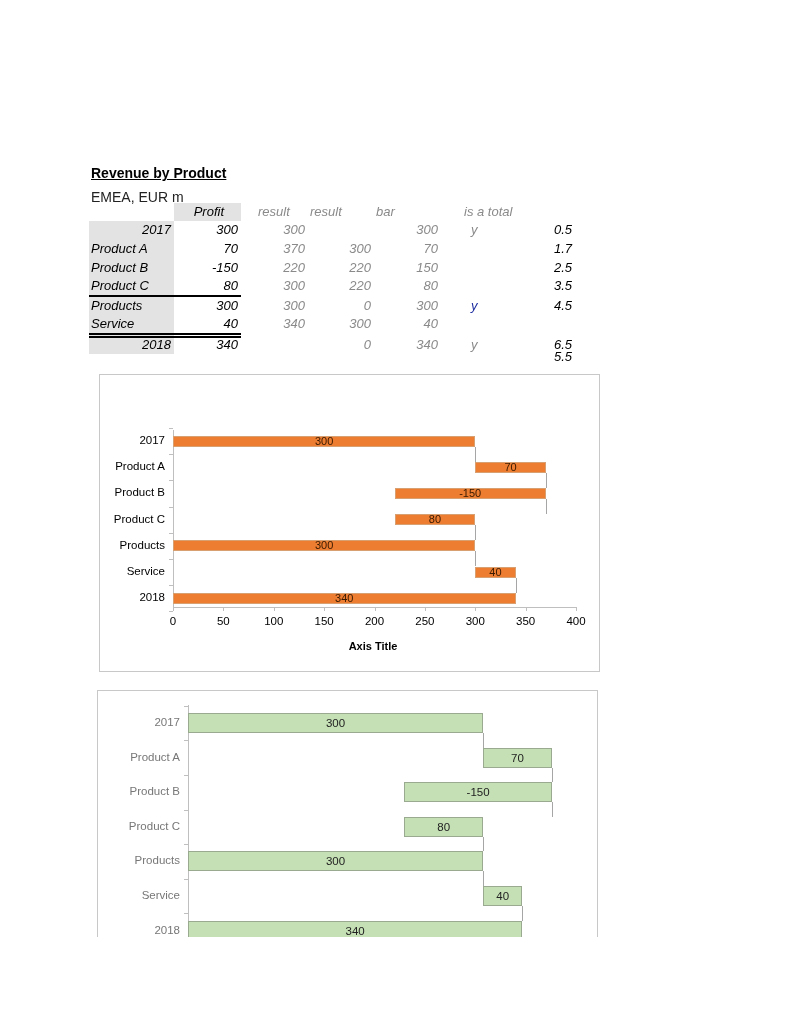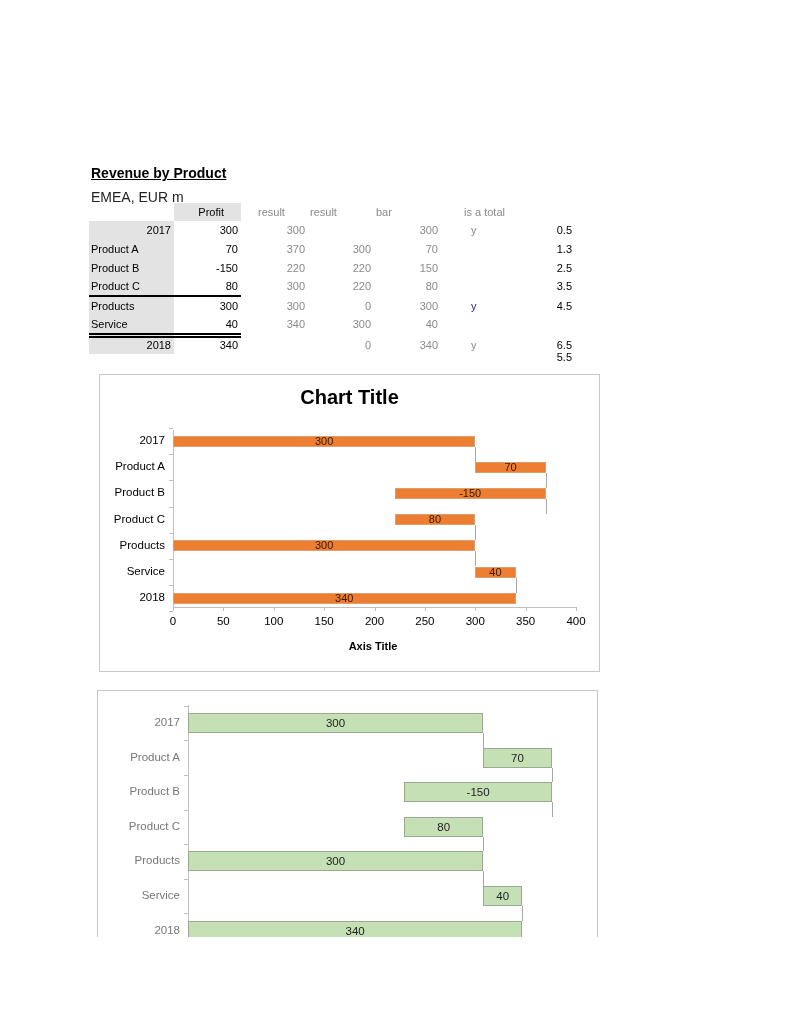--- a/index.html
+++ b/index.html
@@ -1,20 +1,20 @@
 <!DOCTYPE html>
 <html><head>
 <meta charset="utf-8">
 <style>
   html,body{margin:0;padding:0;background:#fff;}
   body{width:790px;height:1023px;position:relative;overflow:hidden;font-family:"Liberation Sans",sans-serif;color:#000;}
   .abs{position:absolute;}
   .title{left:91px;top:165px;font-size:14px;font-weight:bold;text-decoration:underline;}
   .subtitle{left:91px;top:189px;font-size:14px;color:#222;}
-  .cell{position:absolute;font-size:11px;line-height:18px;height:14px;white-space:nowrap;}
+  .cell{position:absolute;font-size:13px;line-height:18px;height:14px;white-space:nowrap;font-style:italic;}
   .grey-bg{position:absolute;background:#e3e3e3;}
   .r{text-align:right;}
   .muted{color:#8a8a8a;}
   .blue{color:#1f2fa0;}
   .hdr{color:#8a8a8a;}
   .line{position:absolute;background:#000;height:1px;}
   .chart-box{position:absolute;border:1px solid #c8c8c8;background:#fff;}
   .bar1{position:absolute;background:#ed7d31;height:11px;border:1px solid #d8a070;box-sizing:border-box;}
   .bar2{position:absolute;background:#c5e0b4;height:24px;border:1px solid #9aaa90;box-sizing:border-box;}
   .barlbl{position:absolute;font-size:11px;text-align:center;line-height:11px;color:#3a1a00;}
@@ -49,21 +49,21 @@
 <div class="cell r muted" style="left:383px;top:221px;width:55px;">300</div>
 <div class="cell muted" style="left:471px;top:221px;">y</div>
 <div class="cell r" style="left:530px;top:221px;width:42px;">0.5</div>
 
 <div class="cell" style="left:91px;top:240px;">Product A</div>
 <div class="cell r" style="left:180px;top:240px;width:58px;">70</div>
 <div class="cell r muted" style="left:250px;top:240px;width:55px;">370</div>
 <div class="cell r muted" style="left:316px;top:240px;width:55px;">300</div>
 <div class="cell r muted" style="left:383px;top:240px;width:55px;">70</div>
 <div class="cell muted" style="left:471px;top:240px;"></div>
-<div class="cell r" style="left:530px;top:240px;width:42px;">1.3</div>
+<div class="cell r" style="left:530px;top:240px;width:42px;">1.7</div>
 
 <div class="cell" style="left:91px;top:259px;">Product B</div>
 <div class="cell r" style="left:180px;top:259px;width:58px;">-150</div>
 <div class="cell r muted" style="left:250px;top:259px;width:55px;">220</div>
 <div class="cell r muted" style="left:316px;top:259px;width:55px;">220</div>
 <div class="cell r muted" style="left:383px;top:259px;width:55px;">150</div>
 <div class="cell muted" style="left:471px;top:259px;"></div>
 <div class="cell r" style="left:530px;top:259px;width:42px;">2.5</div>
 
 <div class="cell" style="left:91px;top:277px;">Product C</div>
@@ -95,21 +95,20 @@
 
 <div class="cell r" style="left:91px;top:336px;width:80px;">2018</div>
 <div class="cell r" style="left:180px;top:336px;width:58px;">340</div>
 <div class="cell r muted" style="left:250px;top:336px;width:55px;"></div>
 <div class="cell r muted" style="left:316px;top:336px;width:55px;">0</div>
 <div class="cell r muted" style="left:383px;top:336px;width:55px;">340</div>
 <div class="cell muted" style="left:471px;top:336px;">y</div>
 <div class="cell r" style="left:530px;top:336px;width:42px;">6.5</div>
 
 <div class="chart-box" style="left:99px;top:374px;width:499px;height:296px;">
-  <div class="abs" style="left:0;top:11px;width:499px;text-align:center;font-size:20px;font-weight:bold;">Chart Title</div>
   <div id="c1">
       <div class="tick" style="left:73px;top:55px;width:1px;height:177px;"></div>
       <div class="tick" style="left:69px;top:52.9px;width:4px;height:1px;"></div>
       <div class="tick" style="left:69px;top:79.10000000000001px;width:4px;height:1px;"></div>
       <div class="tick" style="left:69px;top:105.30000000000001px;width:4px;height:1px;"></div>
       <div class="tick" style="left:69px;top:131.5px;width:4px;height:1px;"></div>
       <div class="tick" style="left:69px;top:157.70000000000002px;width:4px;height:1px;"></div>
       <div class="tick" style="left:69px;top:183.9px;width:4px;height:1px;"></div>
       <div class="tick" style="left:69px;top:210.1px;width:4px;height:1px;"></div>
       <div class="tick" style="left:69px;top:236.3px;width:4px;height:1px;"></div>

